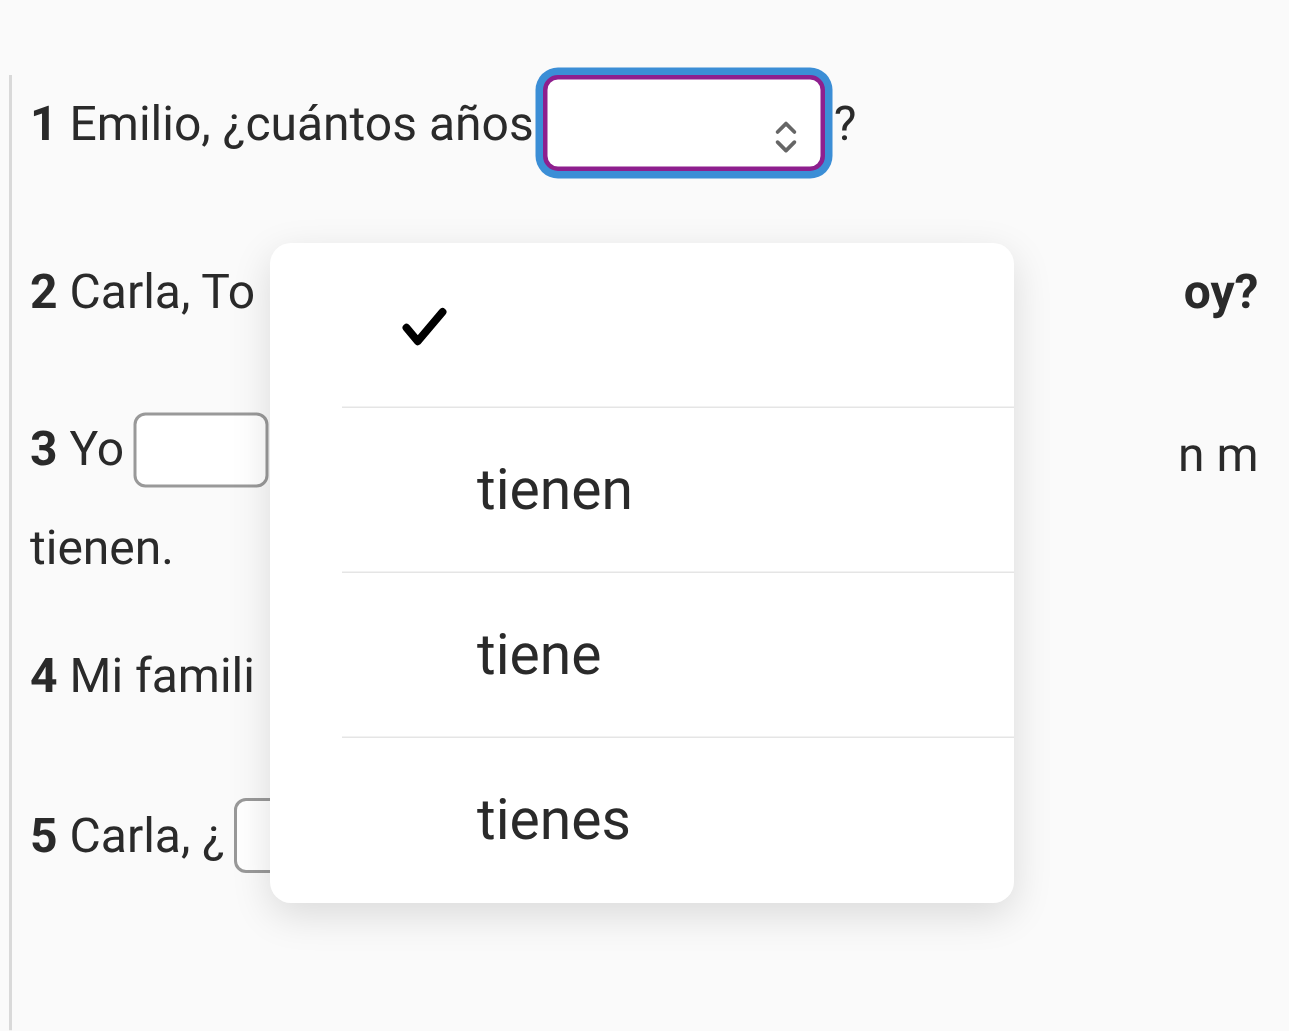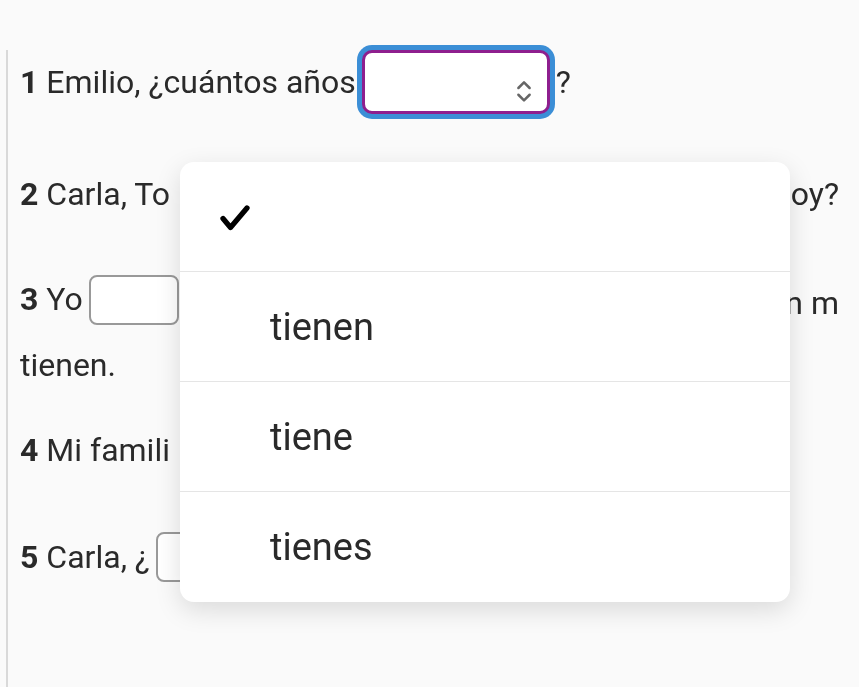--- a/index.html
+++ b/index.html
@@ -70,26 +70,27 @@
     .chevron-updown {
       width: 18px;
       height: 22px;
       display: inline-block;
       color: #666;
     }
     .dropdown-menu {
       position: absolute;
       top: 162px;
       left: 180px;
-      width: 610px;
+      width: 496px;
       background: #fff;
       border-radius: 14px;
       box-shadow: 0 8px 26px rgba(0,0,0,0.13);
       z-index: 100;
       overflow: hidden;
+      padding-left: 48px;
     }
     .dropdown-item {
       display: flex;
       align-items: center;
       height: 110px;
       padding: 0 36px 0 20px;
       border-bottom: 1px solid #e5e5e5;
       font-size: 38px;
       cursor: pointer;
     }
@@ -145,21 +146,21 @@
           <polyline points="3,14 8,19 13,14"></polyline>
         </svg>
       </span>
     </span>
     <span class="q-text">?</span>
   </div>
 
   <div class="question-row" style="position:relative;">
     <span class="q-num">2</span>
     <span class="q-text">Carla, To</span>
-    <span class="trailing-text-right" style="top:0;">oy?</span>
+    <span class="trailing-text-right" style="top:0;font-weight:bold;">oy?</span>
   </div>
 
   <div class="question-row" style="position:relative; margin-bottom:18px;">
     <span class="q-num">3</span>
     <span class="q-text">Yo</span>
     <span class="select-box small">
       <span class="chevron-updown" style="visibility:hidden;">
         <svg viewBox="0 0 16 22"></svg>
       </span>
     </span>

